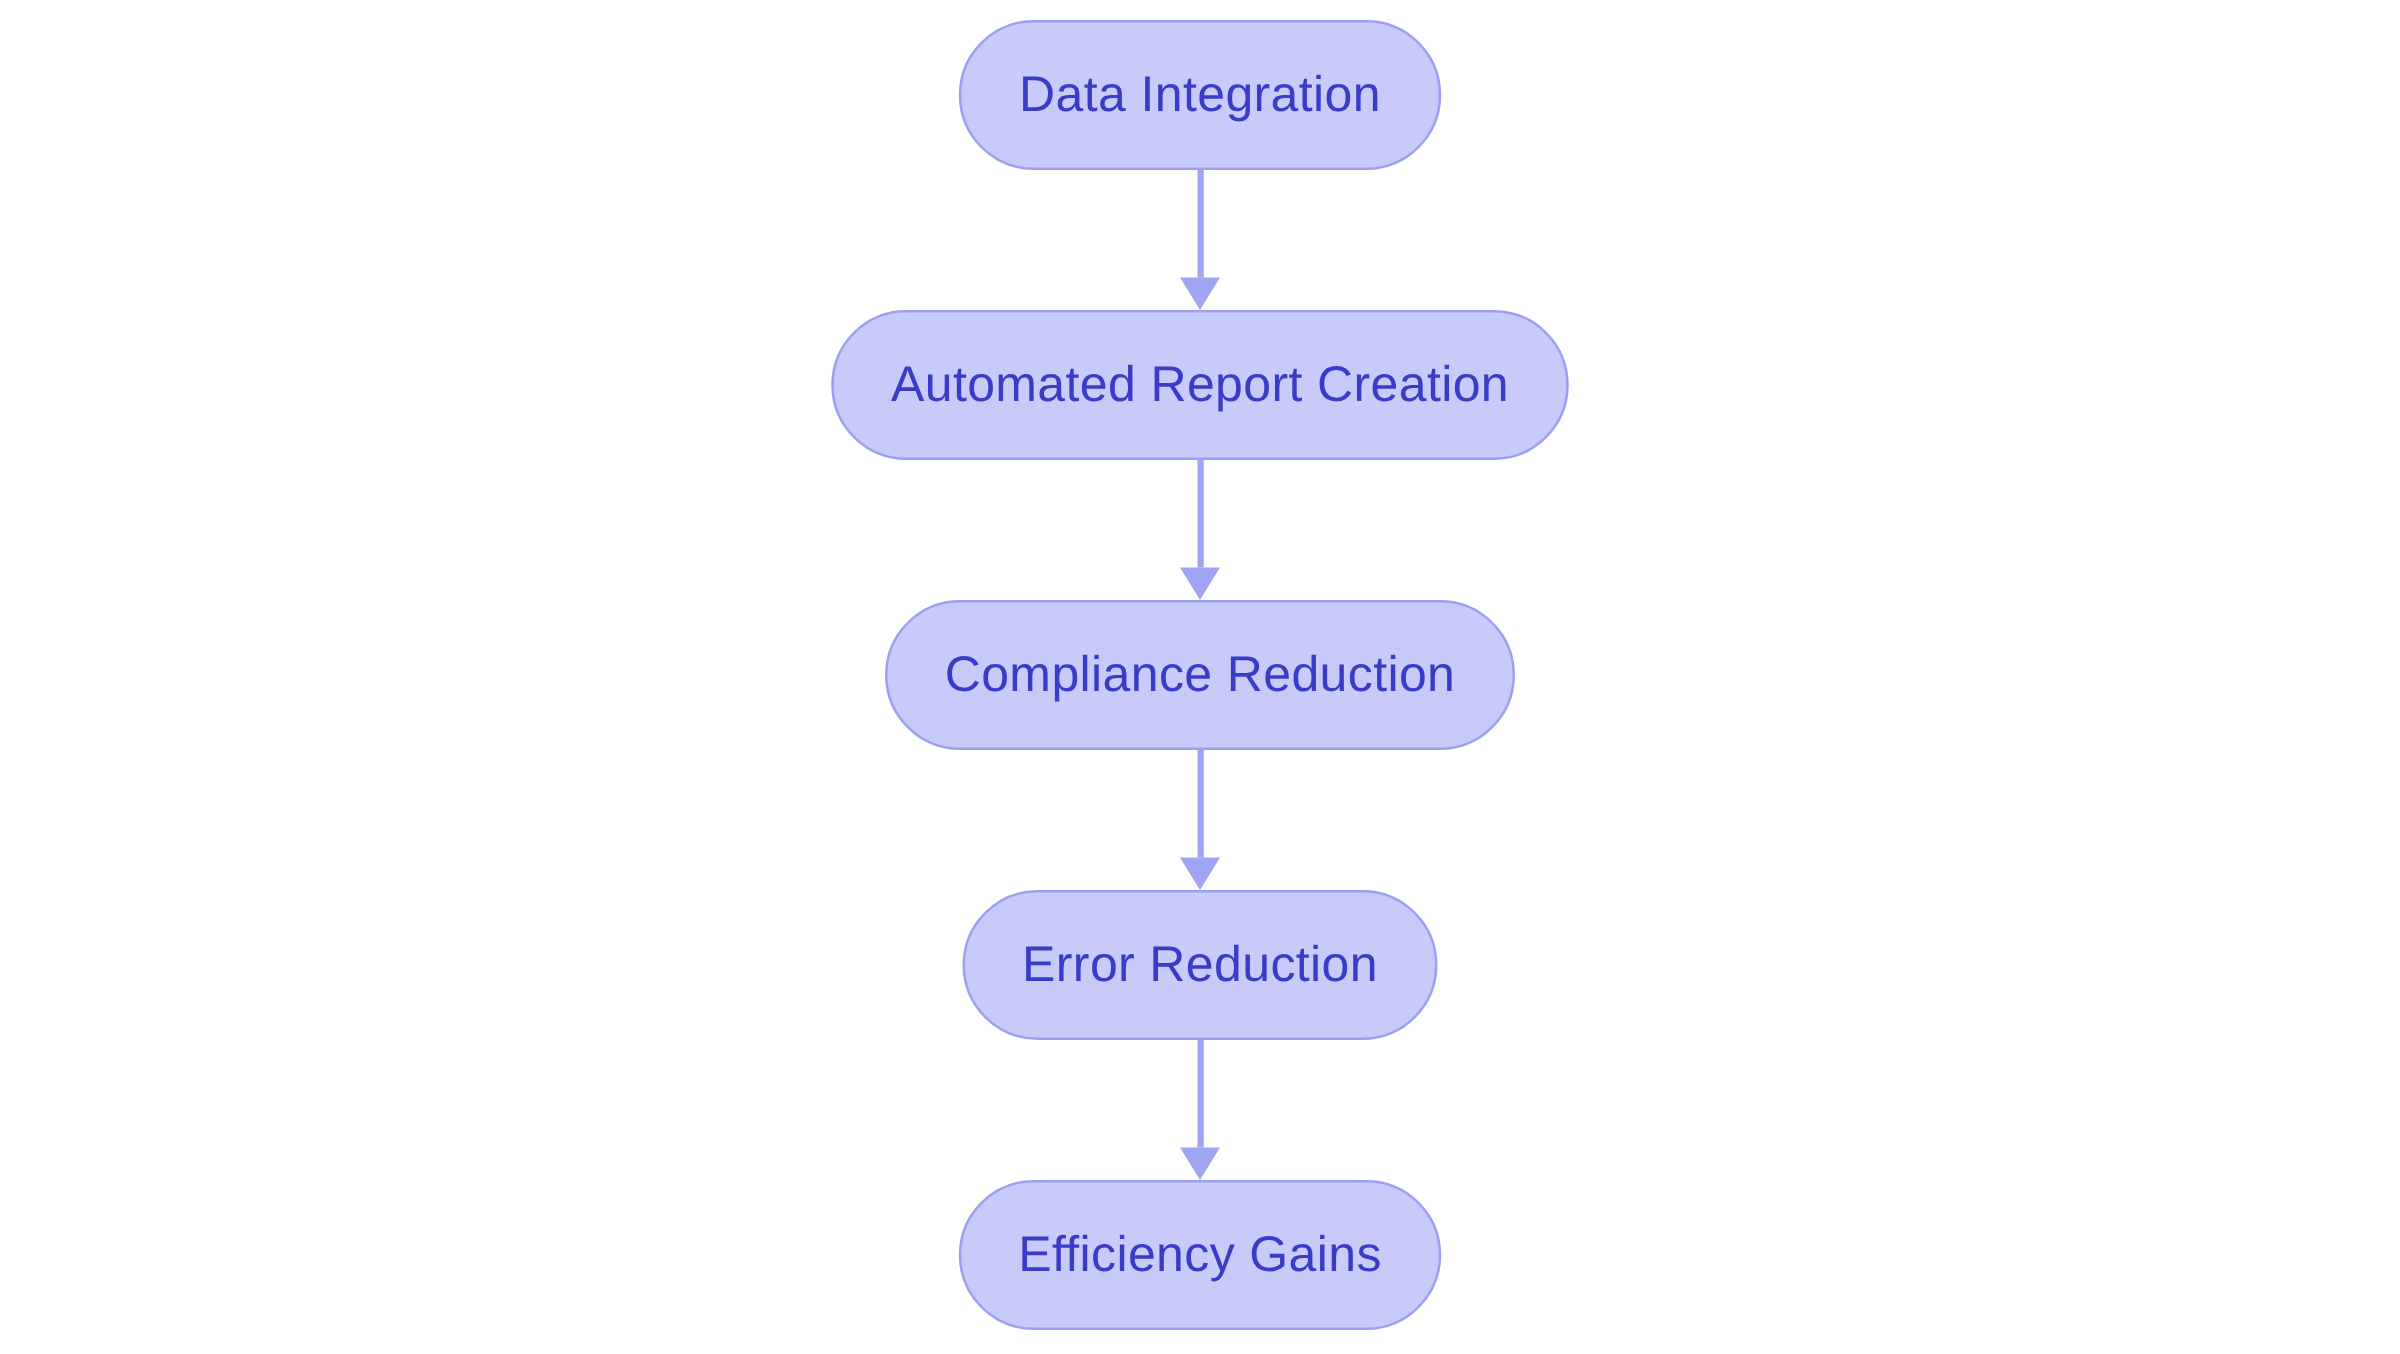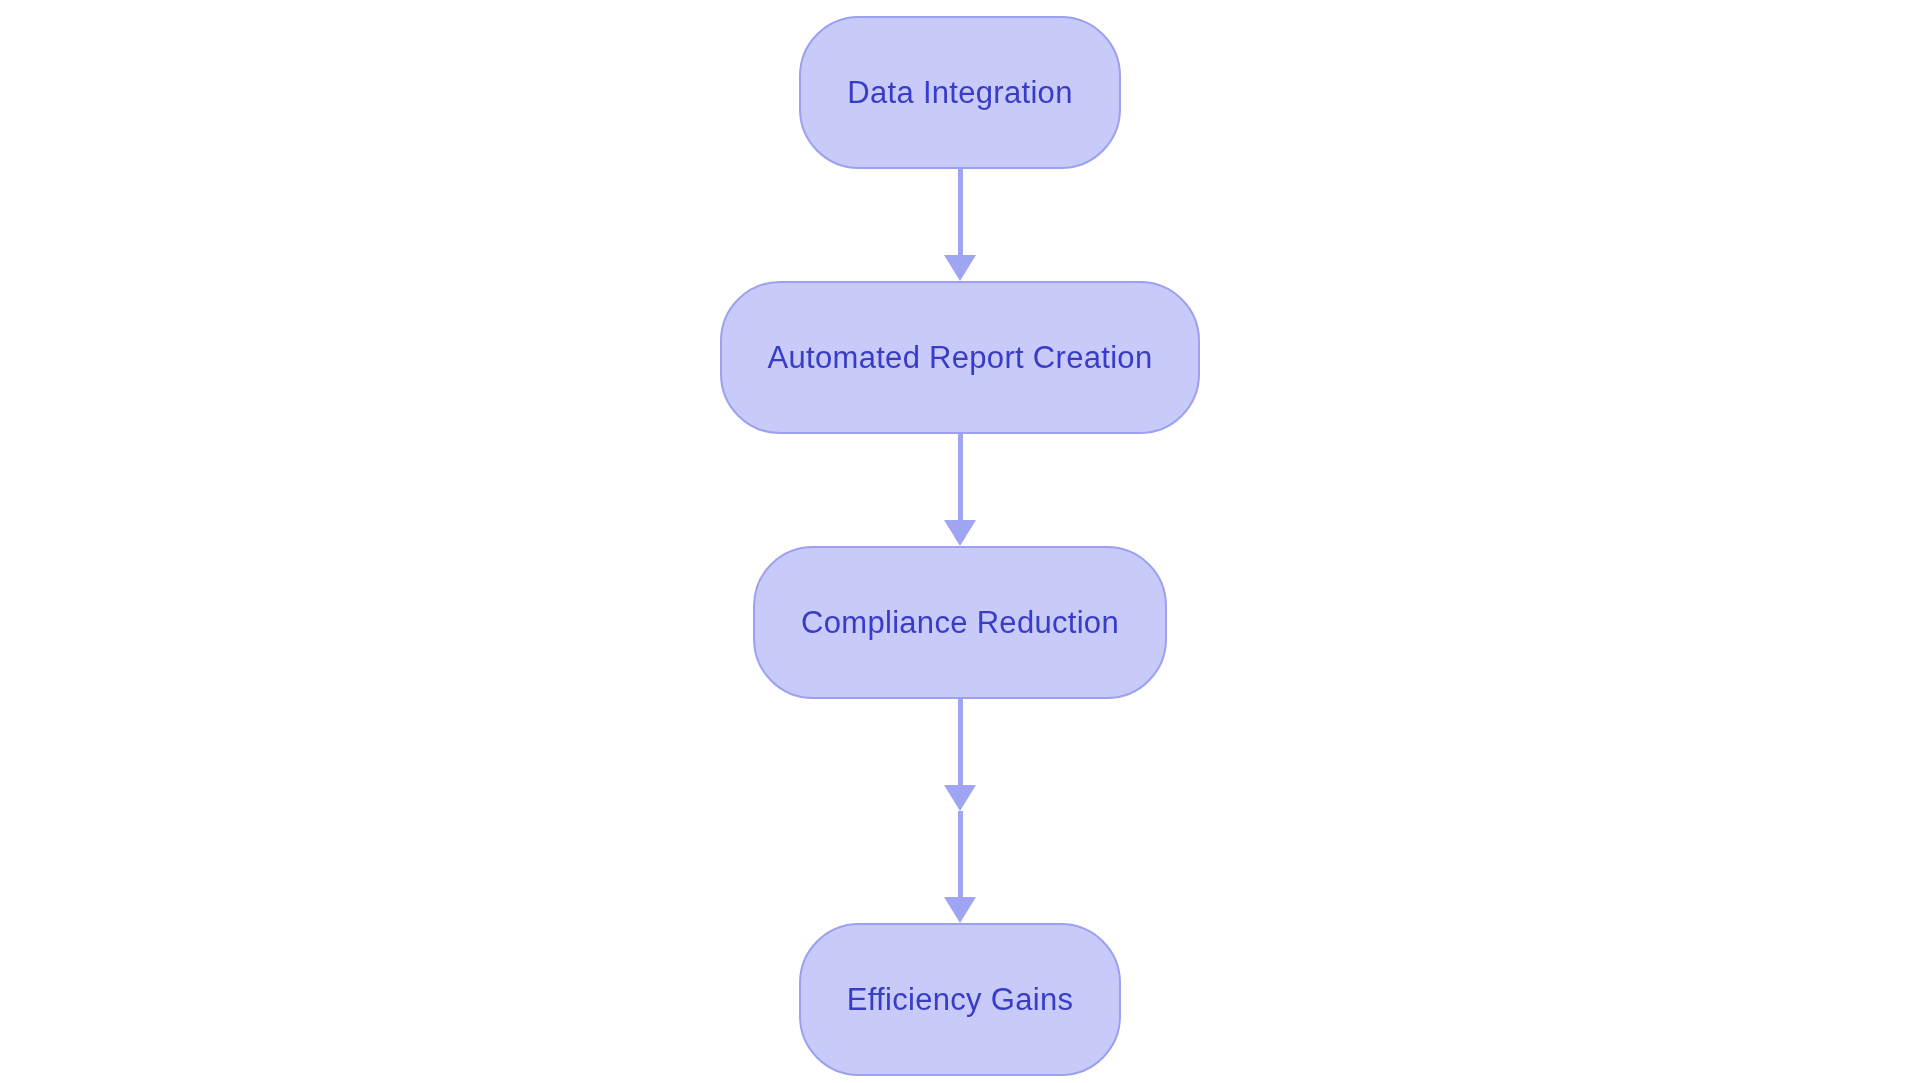--- a/index.html
+++ b/index.html
@@ -19,31 +19,31 @@
     position: absolute;
     top: 16px;
     left: 0;
     width: 100%;
     display: flex;
     flex-direction: column;
     align-items: center;
   }
   .node {
     box-sizing: border-box;
-    height: 153px;
+    height: 120px;
     min-width: 300px;
     padding: 0 46px;
     display: flex;
     align-items: center;
     justify-content: center;
     border-radius: 60px;
     background: var(--node-fill, #c8cafa);
     border: 2px solid var(--node-border, #9ba1f0);
     color: var(--node-text, #383cc6);
-    font-size: 31px;
+    font-size: 40px;
     letter-spacing: 0.3px;
     white-space: nowrap;
     text-align: center;
   }
   .arrow {
     width: 32px;
     height: 112px;
     display: flex;
     flex-direction: column;
     align-items: center;
@@ -87,20 +87,23 @@
 
     <div class="node">
       <span>Compliance Reduction</span>
     </div>
 
     <div class="arrow">
       <div class="stem"></div>
       <div class="head"></div>
     </div>
 
+    <div class="node">
+      <span>Error Reduction</span>
+    </div>
 
     <div class="arrow">
       <div class="stem"></div>
       <div class="head"></div>
     </div>
 
     <div class="node">
       <span>Efficiency Gains</span>
     </div>
 

